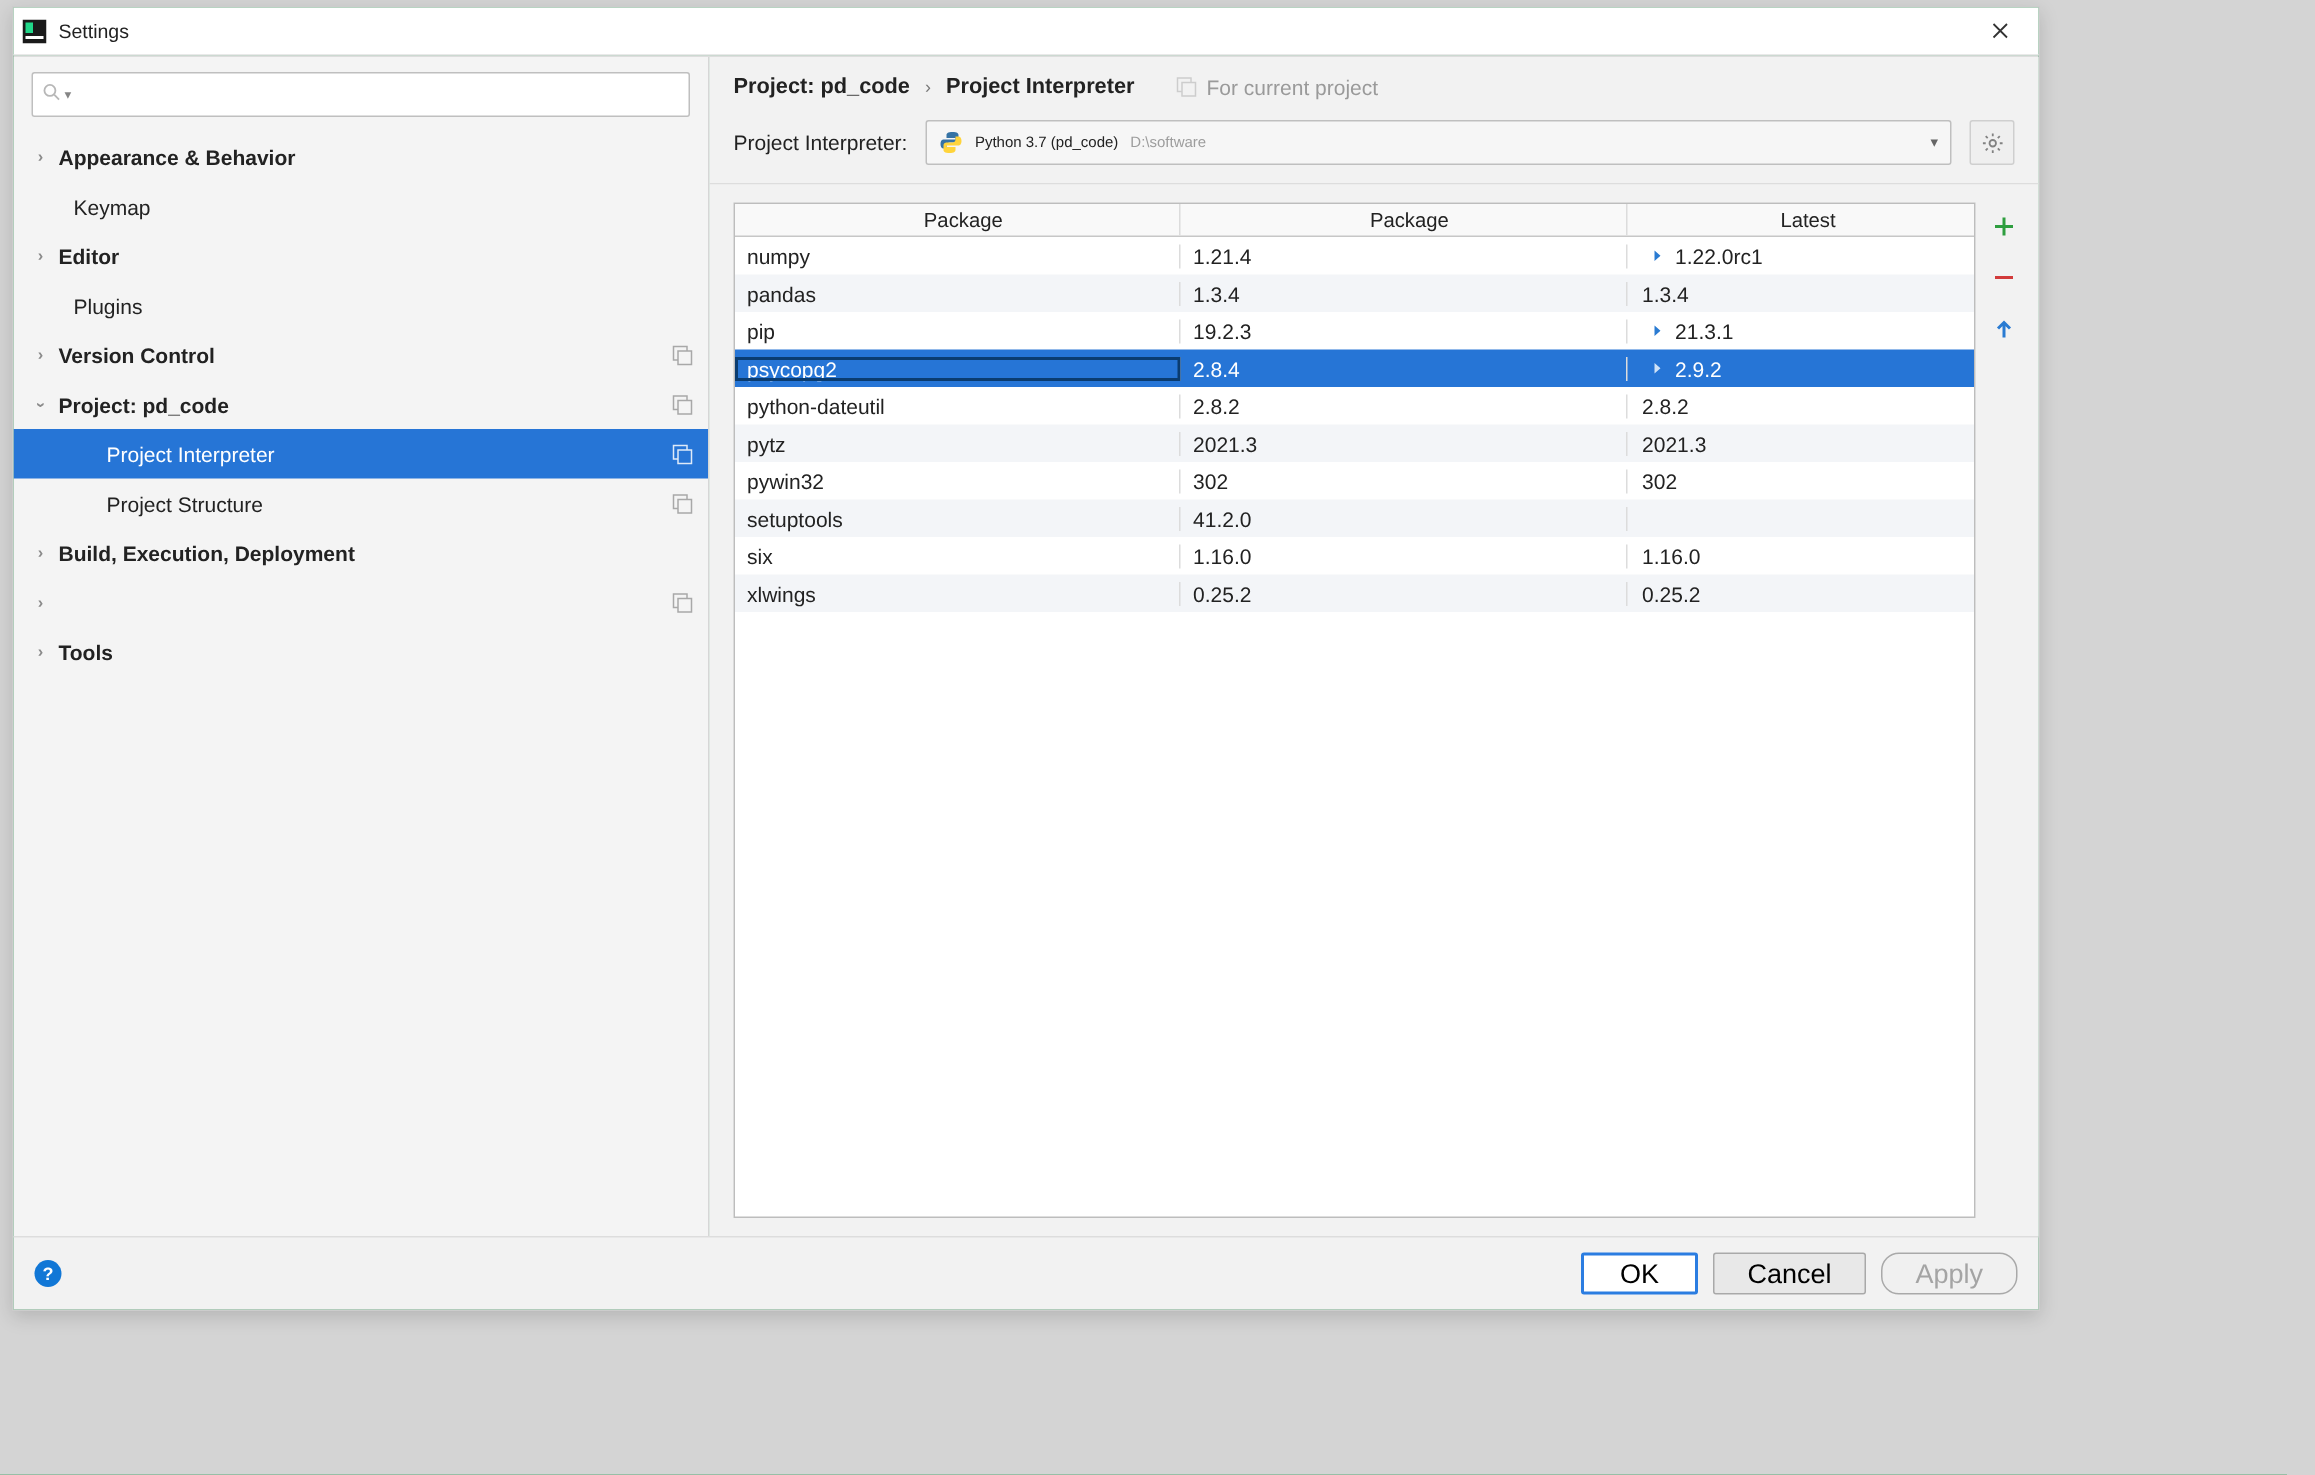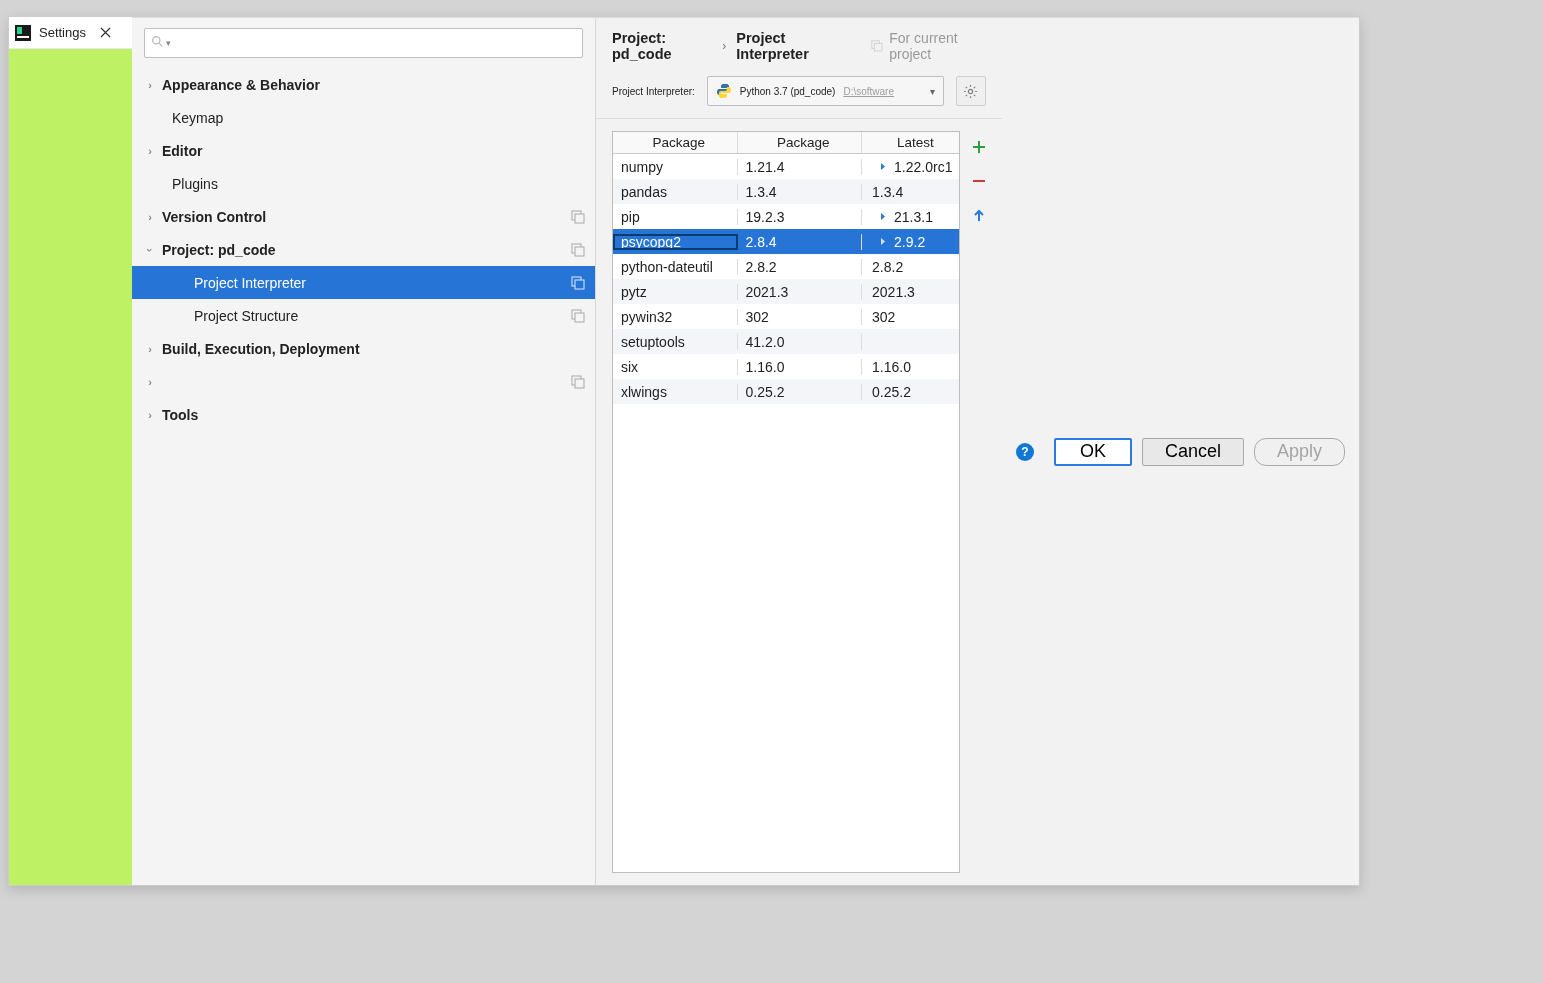--- a/index.html
+++ b/index.html
@@ -13,28 +13,28 @@
     overflow: hidden;
   }
   .bg-frame {
     width:1543px; height:983px;
     position:relative;
     background:#d4d4d4;
   }
   .dialog {
     position:absolute;
     left:8px;
-    top:16px;
+    top:4px;
     width:1352px;
     height:870px;
-    background:#bef264;
+    background:#15803d;
     border:1px solid #ccc;
     box-shadow:0 4px 12px rgba(0,0,0,.15);
     display:flex;
-    flex-direction:row;
+    flex-direction:column;
   }
   .titlebar {
     height:32px;
     display:flex;
     align-items:center;
     padding:0 6px;
     background:#fff;
     border-bottom:1px solid #e9e9e9;
   }
   .titlebar .app-icon {
@@ -148,35 +148,35 @@
   .hint .copyic { width:14px;height:14px; opacity:.5; }
 
   .interp-row {
     display:flex;
     align-items:center;
     padding:10px 16px 12px 16px;
     gap:12px;
     background:#f2f2f2;
     border-bottom:1px solid #ddd;
   }
-  .interp-row .lbl { font-size:10px;text-align:center; }
+  .interp-row .lbl { font-size:14px;text-align:center; }
   .interp-select {
     flex:1;
     display:flex;
     align-items:center;
     background:#f6f6f6;
     border:1px solid #bfbfbf;
     border-radius:2px;
     height:30px;
     padding:0 8px;
     gap:8px;
   }
   .interp-select .pyicon { width:16px;height:16px; }
   .interp-text { font-size:10px; }
-  .interp-path { color:#9d9d9d;text-decoration:underline; }
+  .interp-path { color:#9d9d9d; }
   .interp-select .dd {
     margin-left:auto;
     font-size:10px;
     color:#666;
   }
   .gear-btn, .side-btn {
     width:30px;height:30px;
     display:flex;align-items:center;justify-content:center;
     border:1px solid #cfcfcf;
     background:#efefef;

